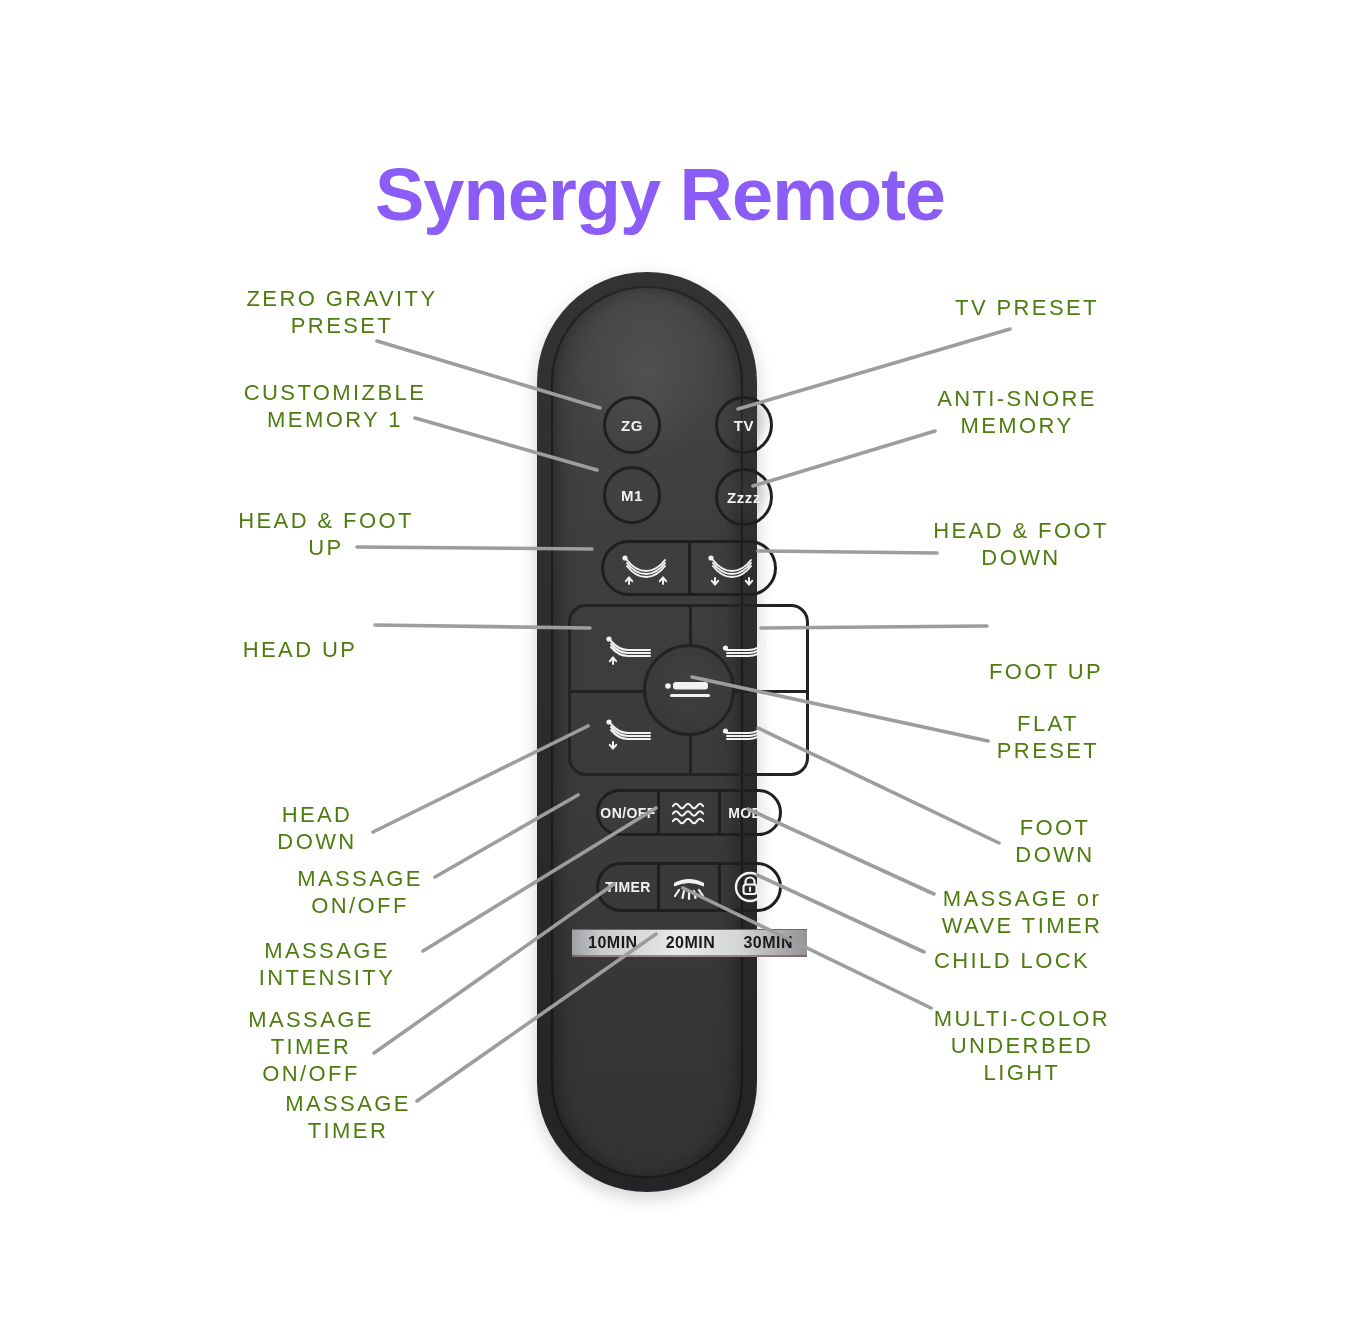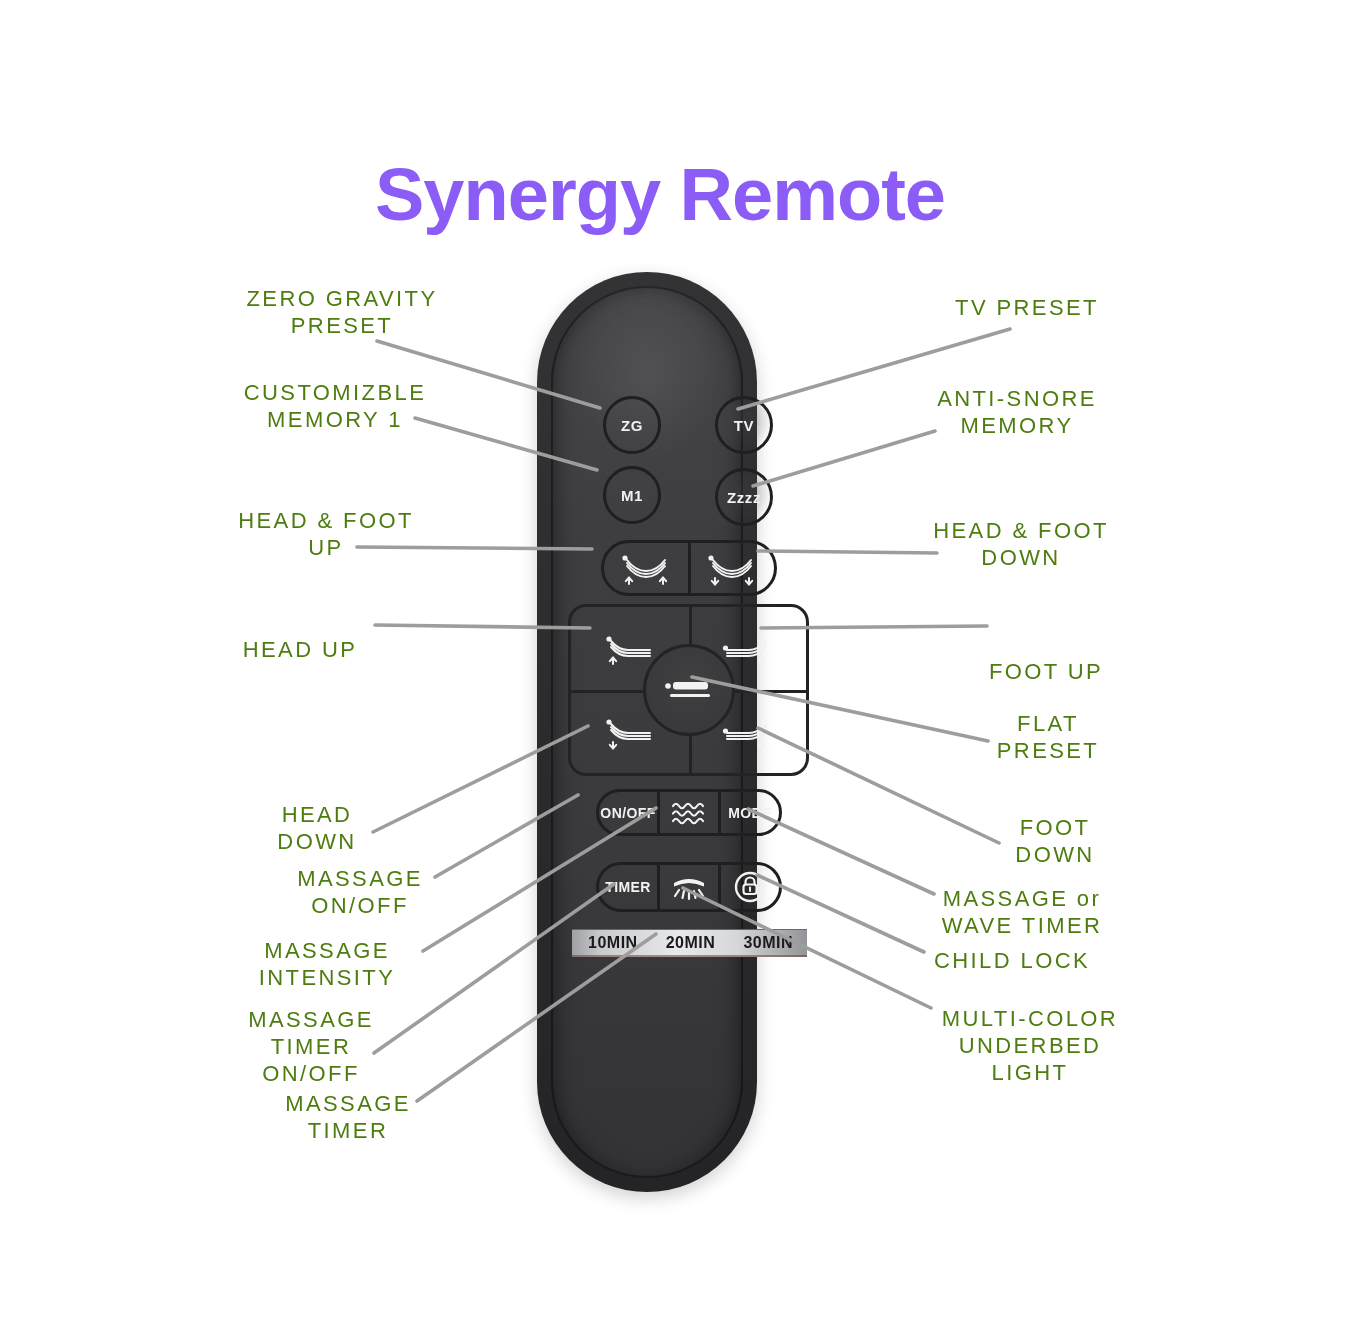--- a/index.html
+++ b/index.html
@@ -291,17 +291,17 @@
   <div class="callout" style="left:1021px;top:545px;">HEAD &amp; FOOT
 DOWN</div>
   <div class="callout" style="left:1046px;top:626px;margin-top:46px;">FOOT UP</div>
   <div class="callout" style="left:1048px;top:738px;">FLAT
 PRESET</div>
   <div class="callout" style="left:1055px;top:842px;">FOOT
 DOWN</div>
   <div class="callout" style="left:1022px;top:913px;">MASSAGE or
 WAVE TIMER</div>
   <div class="callout" style="left:1012px;top:961px;">CHILD LOCK</div>
-  <div class="callout" style="left:1022px;top:1046px;margin-left:8px;">MULTI-COLOR
+  <div class="callout" style="left:1022px;top:1046px;">MULTI-COLOR
 UNDERBED
 LIGHT</div>
 
 </div>
 
 </body></html>

